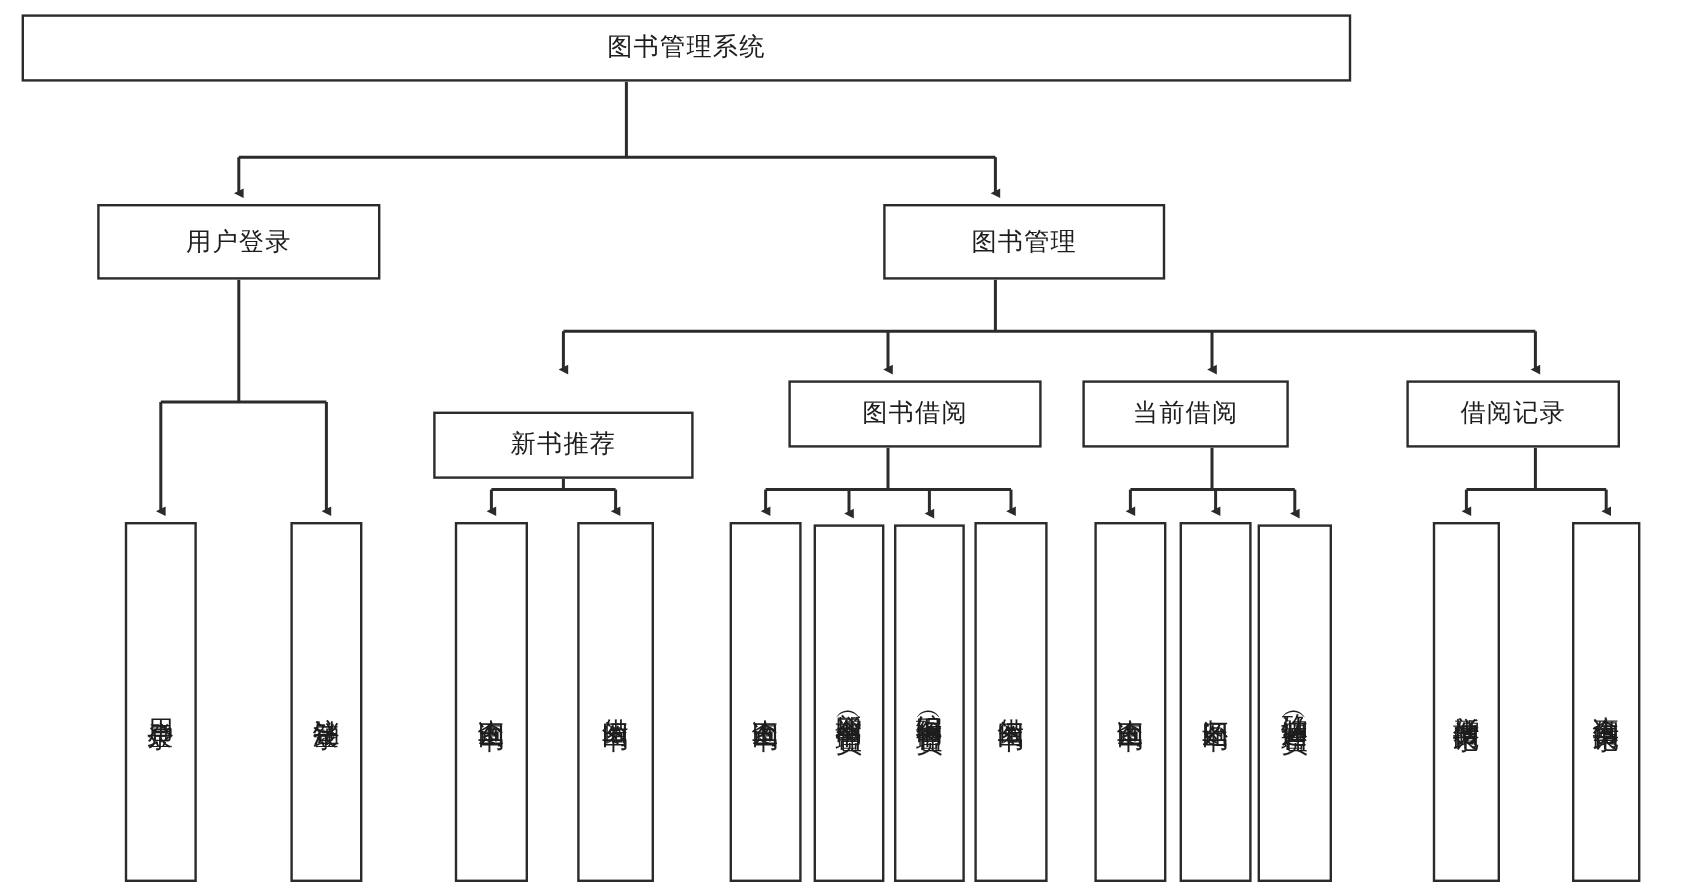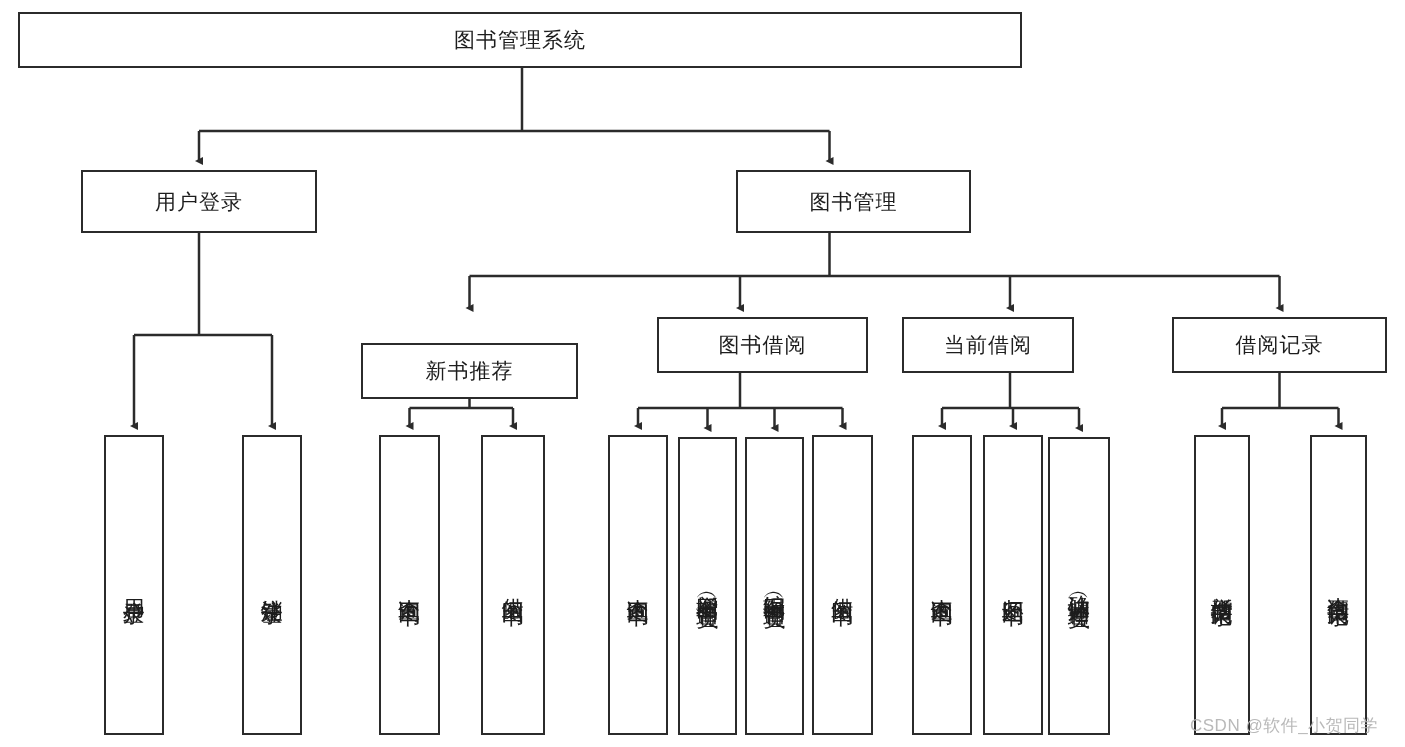--- a/index.html
+++ b/index.html
@@ -106,39 +106,39 @@
         <path d="M1013,408 L1013,426" marker-end="url(#arrow)"></path>
         <path d="M1079,408 L1079,428" marker-end="url(#arrow)"></path>
         <path d="M1279.5,373 L1279.5,408"></path>
         <path d="M1222,408 L1338.5,408"></path>
         <path d="M1222,408 L1222,426" marker-end="url(#arrow)"></path>
         <path d="M1338.5,408 L1338.5,426" marker-end="url(#arrow)"></path>
       </g>
   </svg>
 
   <div id="node-layer">
-      <div class="node horizontal" style="left: 18px; top: 12px; width: 1004px; height: 56px; text-align: center;">
+      <div class="node horizontal" style="left: 18px; top: 12px; width: 1108px; height: 56px; text-align: center;">
         <span>图书管理系统</span>
       </div>
       <div class="node horizontal" style="left: 81px; top: 170px; width: 236px; height: 63px;">
         <span>用户登录</span>
       </div>
       <div class="node horizontal" style="left: 712px; top: 170px; width: 235px; height: 63px; margin-left: 24px;">
         <span>图书管理</span>
       </div>
       <div class="node horizontal" style="left: 361px; top: 317px; width: 217px; height: 56px; margin-top: 26px;">
         <span>新书推荐</span>
       </div>
       <div class="node horizontal" style="left: 657px; top: 317px; width: 211px; height: 56px;">
         <span>图书借阅</span>
       </div>
       <div class="node horizontal" style="left: 902px; top: 317px; width: 172px; height: 56px;">
         <span>当前借阅</span>
       </div>
-      <div class="node horizontal" style="left: 1172px; top: 317px; width: 215px; height: 56px;">
+      <div class="node horizontal" style="left: 1172px; top: 317px; width: 178px; height: 56px;">
         <span>借阅记录</span>
       </div>
       <div class="node vertical" style="left: 104px; top: 435px; width: 60px; height: 300px;">
         <span class="vlabel">用户登录</span>
       </div>
       <div class="node vertical" style="left: 242px; top: 435px; width: 60px; height: 300px;">
         <span class="vlabel">注销登录</span>
       </div>
       <div class="node vertical" style="left: 379px; top: 435px; width: 61px; height: 300px;">
         <span class="vlabel">查询图书</span>
@@ -168,15 +168,14 @@
         <span class="vlabel">确认归还（管理员）</span>
       </div>
       <div class="node vertical" style="left: 1194px; top: 435px; width: 56px; height: 300px;">
         <span class="vlabel">新增借阅记录</span>
       </div>
       <div class="node vertical" style="left: 1310px; top: 435px; width: 57px; height: 300px;">
         <span class="vlabel">查询借阅记录</span>
       </div>
     </div>
 
-  <div class="watermark" style="left: 1190px; top: 714px;">CSDN @软件_小贺同学</div>
 
 </div>
 
 </body></html>

